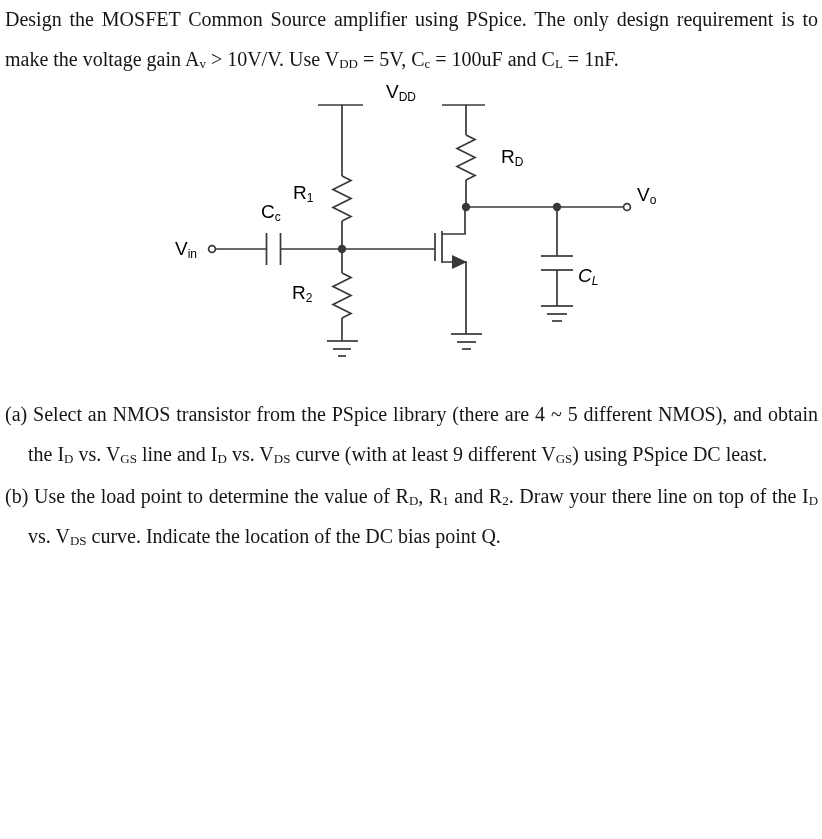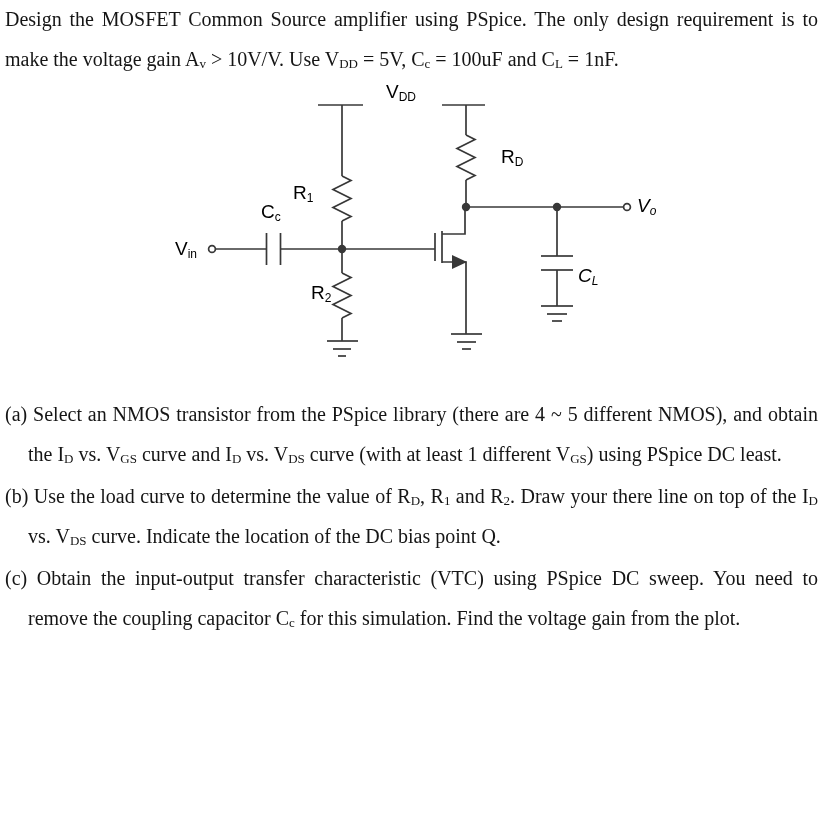--- a/index.html
+++ b/index.html
@@ -123,28 +123,27 @@
         <line class="wire" x1="542" y1="234" x2="562" y2="234"></line>
         <line class="wire" x1="547" y1="241" x2="557" y2="241"></line>
       </g>
     </svg>
 
     <div class="clabel" style="left:381px; top:2px;"><span>V</span><sub>DD</sub></div>
     <div class="clabel" style="left:480px; top:67px;margin-left:16px;"><span>R</span><sub>D</sub></div>
     <div class="clabel" style="left:288px; top:103px;"><span>R</span><sub>1</sub></div>
     <div class="clabel" style="left:256px; top:122px;"><span>C</span><sub>c</sub></div>
     <div class="clabel" style="left:170px; top:159px;"><span>V</span><sub>in</sub></div>
-    <div class="clabel" style="left:306px; top:203px;"><span>R</span><sub>2</sub></div>
-    <div class="clabel" style="left:632px; top:116px;font-style:italic;"><span>V</span><sub>o</sub></div>
+    <div class="clabel" style="left:287px; top:203px;"><span>R</span><sub>2</sub></div>
+    <div class="clabel" style="left:632px; top:105px;"><span>V</span><sub>o</sub></div>
     <div class="clabel" style="left:573px; top:186px;font-style:italic;"><span>C</span><sub>L</sub></div>
   </div>
 
   <div class="questions">
-    <p class="para q"><span>(a)</span><span><span> Select an NMOS transistor from the PSpice library (there are 4 ~ 5 different NMOS), and obtain the I</span><sub>D</sub><span> vs. V</span><sub>GS</sub><span> curve and I</span><sub>D</sub><span> vs. V</span><sub>DS</sub><span> curve (with at least 1 different V</span><sub>GS</sub><span>) using PSpice DC least.</span></span></p>
+    <p class="para q"><span>(a)</span><span><span> Select an NMOS transistor from the PSpice library (there are 4 ~ 5 different NMOS), and obtain the I</span><sub>D</sub><span> vs. V</span><sub>GS</sub><span> line and I</span><sub>D</sub><span> vs. V</span><sub>DS</sub><span> curve (with at least 9 different V</span><sub>GS</sub><span>) using PSpice DC least.</span></span></p>
 
-    <p class="para q"><span>(b)</span><span><span> Use the load curve to determine the value of R</span><sub>D</sub><span>, R</span><sub>1</sub><span> and R</span><sub>2</sub><span>. Draw your there line on top of the I</span><sub>D</sub><span> vs. V</span><sub>DS</sub><span> curve. Indicate the location of the DC bias point Q.</span></span></p>
+    <p class="para q"><span>(b)</span><span><span> Use the load point to determine the value of R</span><sub>D</sub><span>, R</span><sub>1</sub><span> and R</span><sub>2</sub><span>. Draw your there line on top of the I</span><sub>D</sub><span> vs. V</span><sub>DS</sub><span> curve. Indicate the location of the DC bias point Q.</span></span></p>
 
-    <p class="para q"><span>(c)</span><span><span> Obtain the input-output transfer characteristic (VTC) using PSpice DC sweep. You need to remove the coupling capacitor C</span><sub>c</sub><span> for this simulation. Find the voltage gain from the plot.</span></span></p>
 
 
   </div>
 
 </div>
 
 </body></html>

